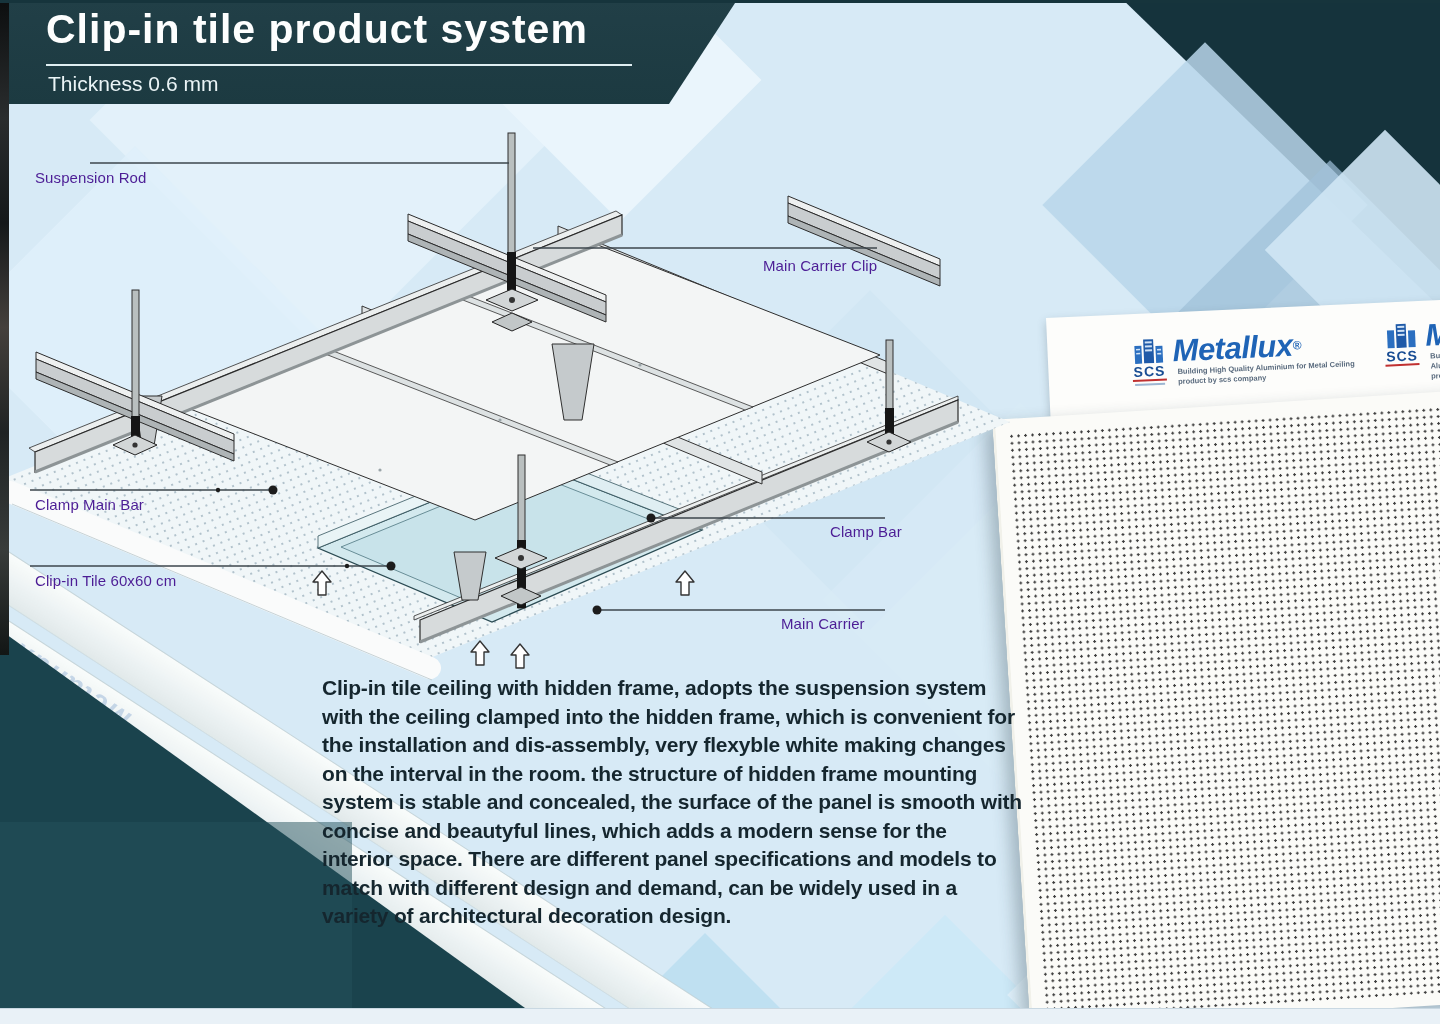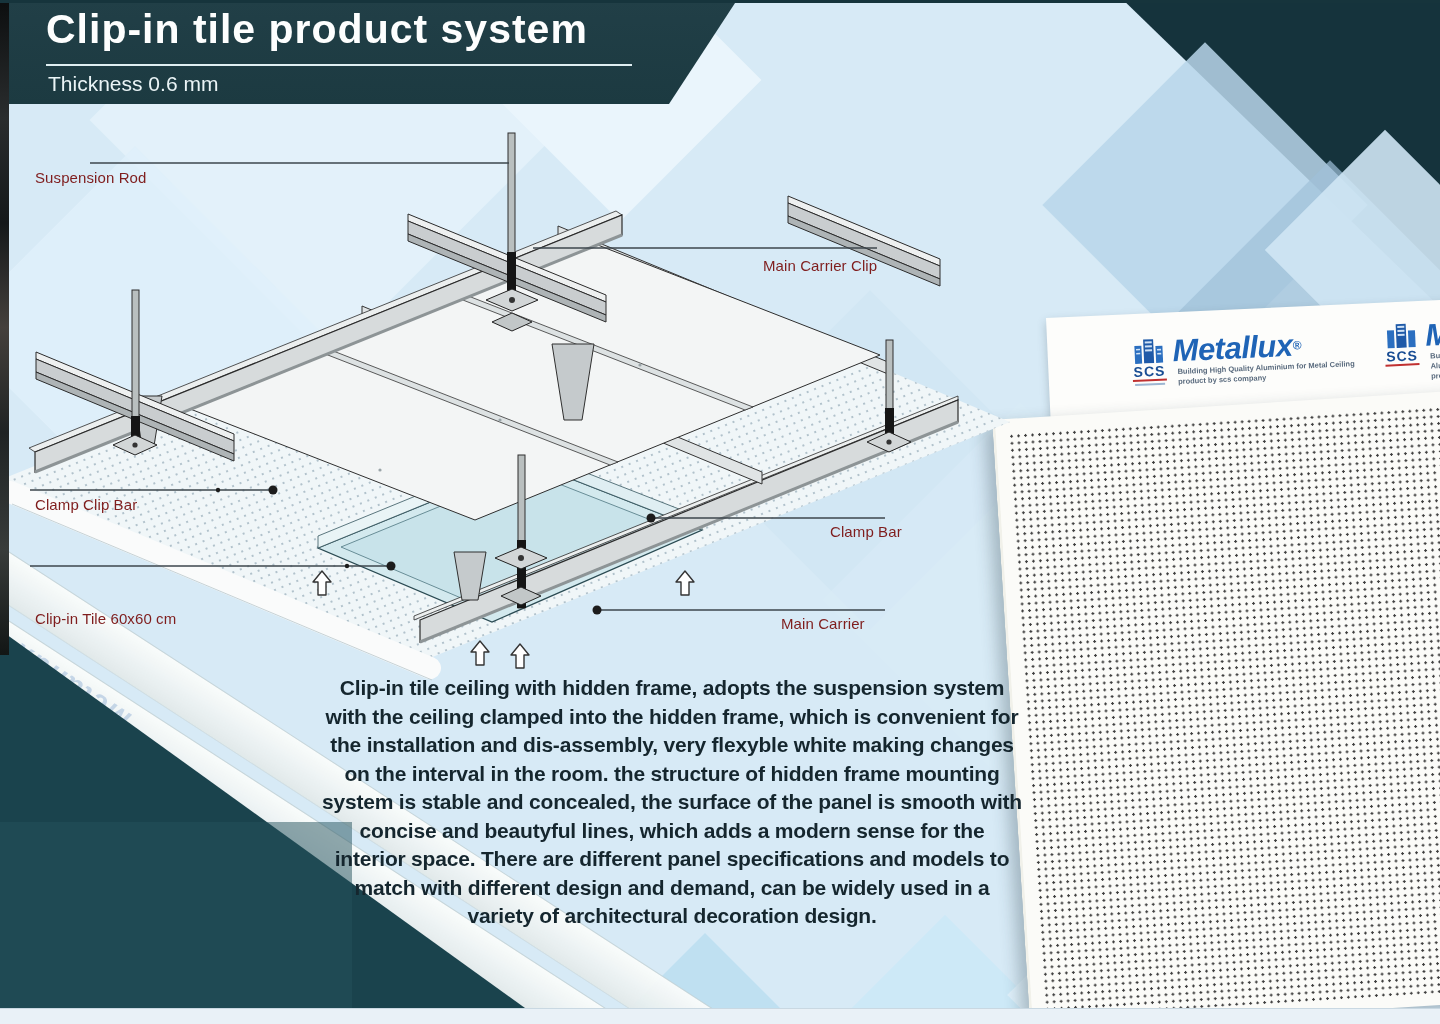--- a/index.html
+++ b/index.html
@@ -46,30 +46,30 @@
     color:#ffffff;
   }
   #page-title {
     position:absolute; left:46px; top:6px; font-size:41px; font-weight:700;
     letter-spacing:1px; color:#fdfefe;
   }
   #title-rule { position:absolute; left:46px; top:64px; width:586px; height:2px; background:#dfeef1; }
   #page-subtitle { position:absolute; left:48px; top:72px; font-size:21px; font-weight:400; color:#eaf4f6; }
 
   
-  .dg-label { position:absolute; z-index:8; font-size:15px; color:#7f1d1d; letter-spacing:.1px; }
+  .dg-label { position:absolute; z-index:8; font-size:15px; color:#4c1d95; letter-spacing:.1px; }
   #diagram-heading {
     position:absolute; left:35px; top:124px; z-index:8;
     font-size:19.5px; font-weight:700; color:#1c2b33; letter-spacing:-.2px;
   }
 
   
   #description-text {
     position:absolute; left:322px; top:674px; width:700px; z-index:8;
-    font-size:21px; line-height:1.36; font-weight:700; text-align:center;
+    font-size:21px; line-height:1.36; font-weight:700; 
     color:#15262e; letter-spacing:-.2px;
   }
 
   
   #rolls {
     left:-70px; top:500px; width:980px; height:440px; z-index:3;
     transform:rotate(33deg); transform-origin:0 0; opacity:.95;
   }
   .roll {
     width:100%; height:46px; margin-bottom:12px; border-radius:24px;
@@ -340,22 +340,22 @@
   </svg>
 
   <div id="header-banner" class="abs">
     <div id="page-title">Clip-in tile product system</div>
     <div id="title-rule"></div>
     <div id="page-subtitle">Thickness 0.6 mm</div>
   </div>
 
   <span class="dg-label" style="left:35px;  top:169px;">Suspension Rod</span>
   <span class="dg-label" style="left:763px; top:257px;text-align:right;">Main Carrier Clip</span>
-  <span class="dg-label" style="left:35px;  top:496px;">Clamp Clip Bar</span>
-  <span class="dg-label" style="left:35px;  top:572px;margin-top:38px;">Clip-in Tile 60x60 cm</span>
+  <span class="dg-label" style="left:35px;  top:496px;">Clamp Main Bar</span>
+  <span class="dg-label" style="left:35px;  top:572px;">Clip-in Tile 60x60 cm</span>
   <span class="dg-label" style="left:830px; top:523px;">Clamp Bar</span>
   <span class="dg-label" style="left:781px; top:615px;">Main Carrier</span>
 
   <div id="description-text">Clip-in tile ceiling with hidden frame, adopts the suspension system with the ceiling clamped into the hidden frame, which is convenient for the installation and dis-assembly, very flexyble white making changes on the interval in the room. the structure of hidden frame mounting system is stable and concealed, the surface of the panel is smooth with concise and beautyful lines, which adds a modern sense for the interior space. There are different panel specifications and models to match with different design and demand, can be widely used in a variety of architectural decoration design.</div>
 
   <div id="left-sliver" class="abs"></div>
   <div id="top-hairline" class="abs"></div>
   <div id="bottom-strip" class="abs"></div>
 
 </div>

